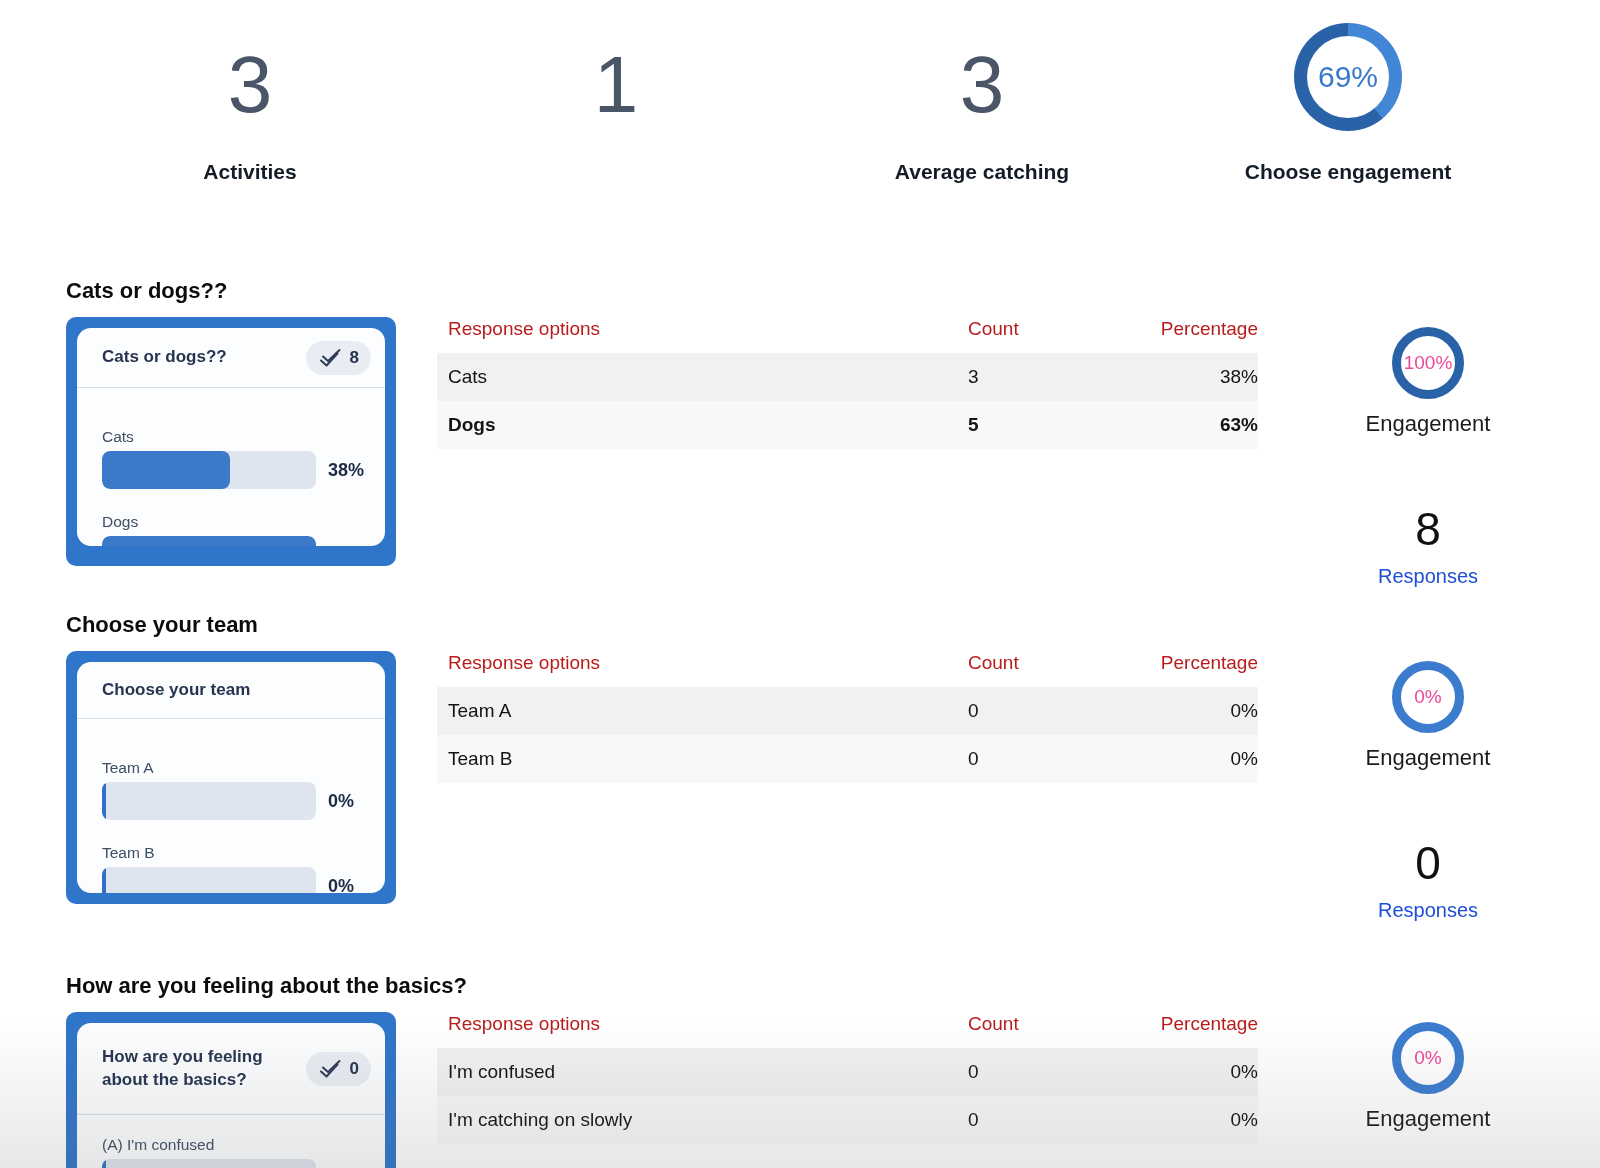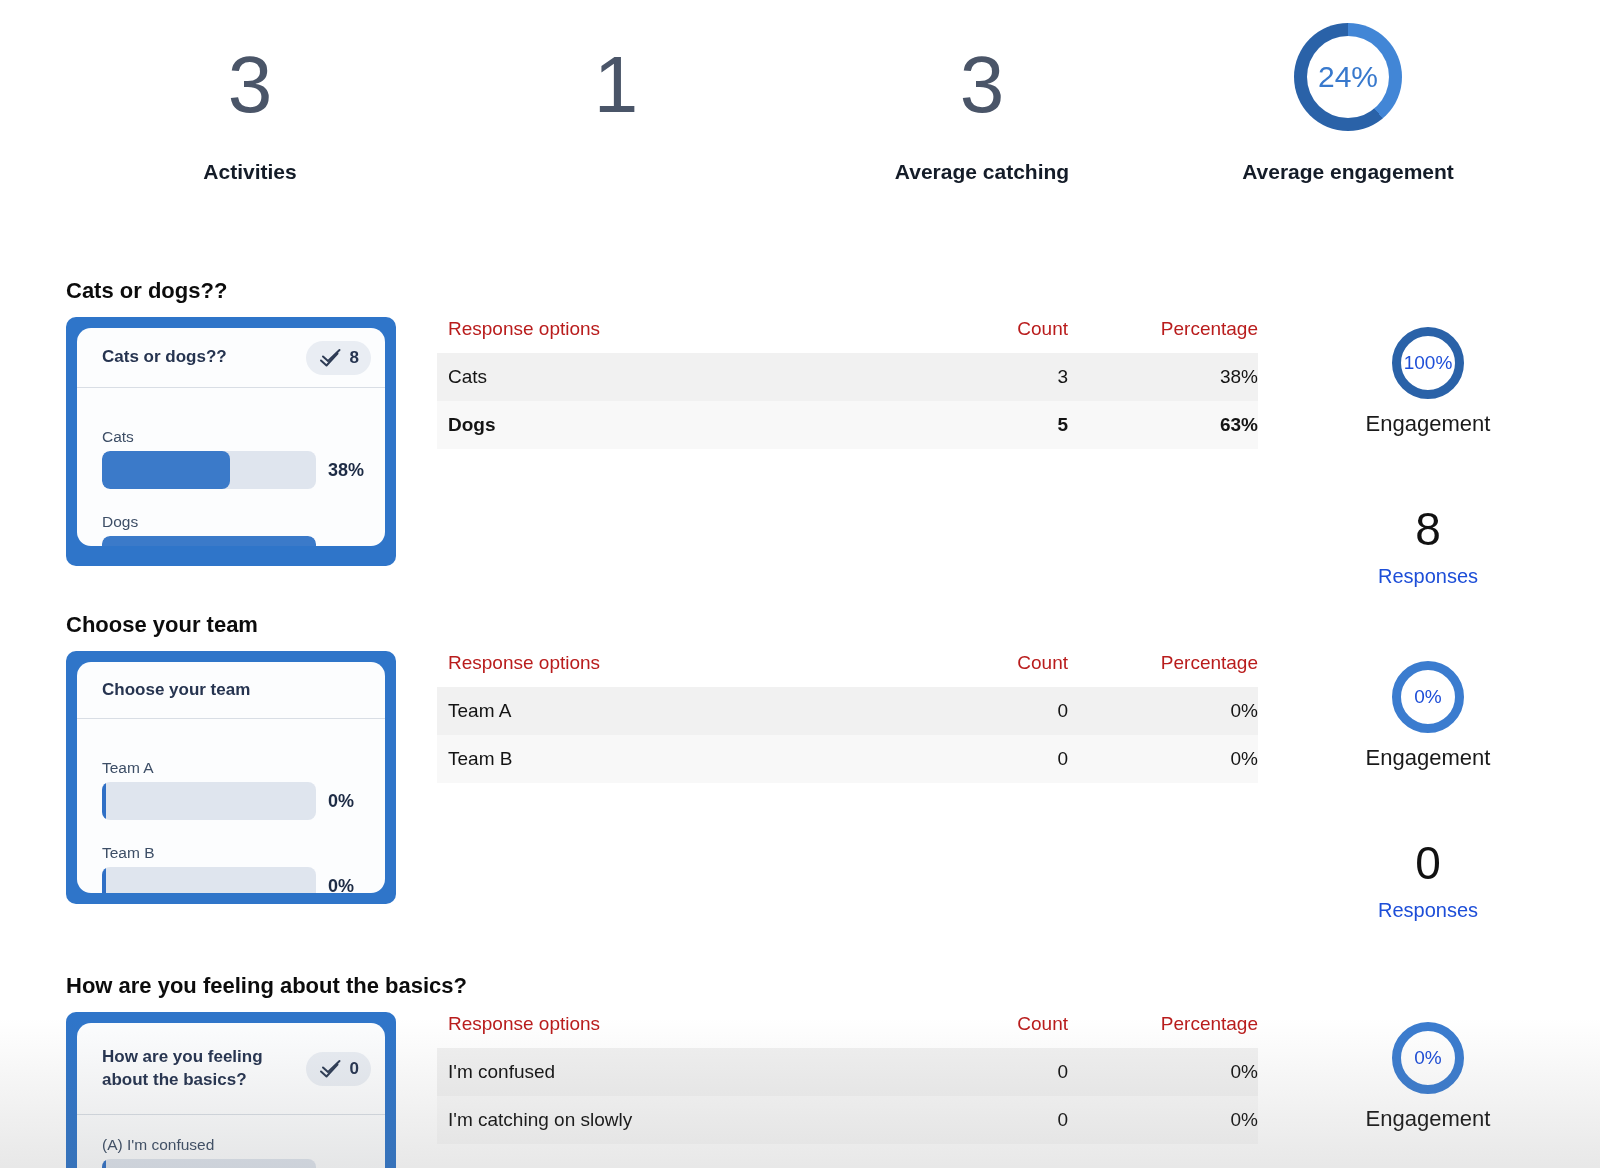--- a/index.html
+++ b/index.html
@@ -50,27 +50,27 @@
   .bar-pct { margin-left:12px; font-size:18px; font-weight:700; color:#1d2b45; }
 
   
   .rtable { position:absolute; left:437px; top:29px; width:821px; }
   .trow { display:flex; align-items:center; height:48px; padding-left:11px; font-size:19px; color:#141414; }
   .trow.t-head { background:none; color:#b91c1c; }
   .trow.r-0 { background:#f1f1f1; }
   .trow.r-1 { background:#f8f8f8; }
   .trow.winner { font-weight:700; }
   .t-name { flex:1; text-align:left; }
-  .t-count { width:100px; text-align:right; margin-right:40px; }
+  .t-count { width:100px; text-align:left; margin-right:40px; }
   .t-pct { width:150px; text-align:right; }
 
   
   .aside { position:absolute; left:1318px; top:51px; width:220px; text-align:center; }
   .ring { width:72px; height:72px; margin:0 auto; border-radius:50%; border:9px solid #3b7ccf;
-    display:flex; align-items:center; justify-content:center; font-size:19px; color:#1d4ed8; }
+    display:flex; align-items:center; justify-content:center; font-size:19px; color:#ec4899; }
   .ring-dark { border-color:#2a62a8; }
   .ring-light { border-color:#3b7ccf; }
   .aside-eng { margin-top:14px; font-size:22px; color:#1a1a1a; line-height:22px; }
   .aside-num { margin-top:67px; font-size:46px; line-height:54px; color:#111; }
   .aside-resp { margin-top:9px; font-size:20px; color:#1d4ed8; line-height:22px; }
 
   
   .fade { position:absolute; left:0; bottom:0; width:1600px; height:150px; z-index:5; pointer-events:none;
     background:linear-gradient(to bottom, rgba(99,99,99,0) 0%, rgba(99,99,99,0.15) 100%); }
 </style>
@@ -89,23 +89,23 @@
 
   </div>
       <div class="stat">
     <div class="stat-value">3</div>
 
     <div class="stat-label">Average catching</div>
   </div>
       <div class="stat is-ring">
 
     <div class="big-ring">
-      <span>24%</span>
-    </div>
-    <div class="stat-label">Average engagement</div>
+      <span>69%</span>
+    </div>
+    <div class="stat-label">Choose engagement</div>
   </div>
     </div>
   <div>
       <section class="section sec-0">
     <h2 class="sec-title">Cats or dogs??</h2>
 
     <div class="card">
       <div class="card-inner">
         <div class="card-head">
           <div class="card-title">Cats or dogs??</div>

